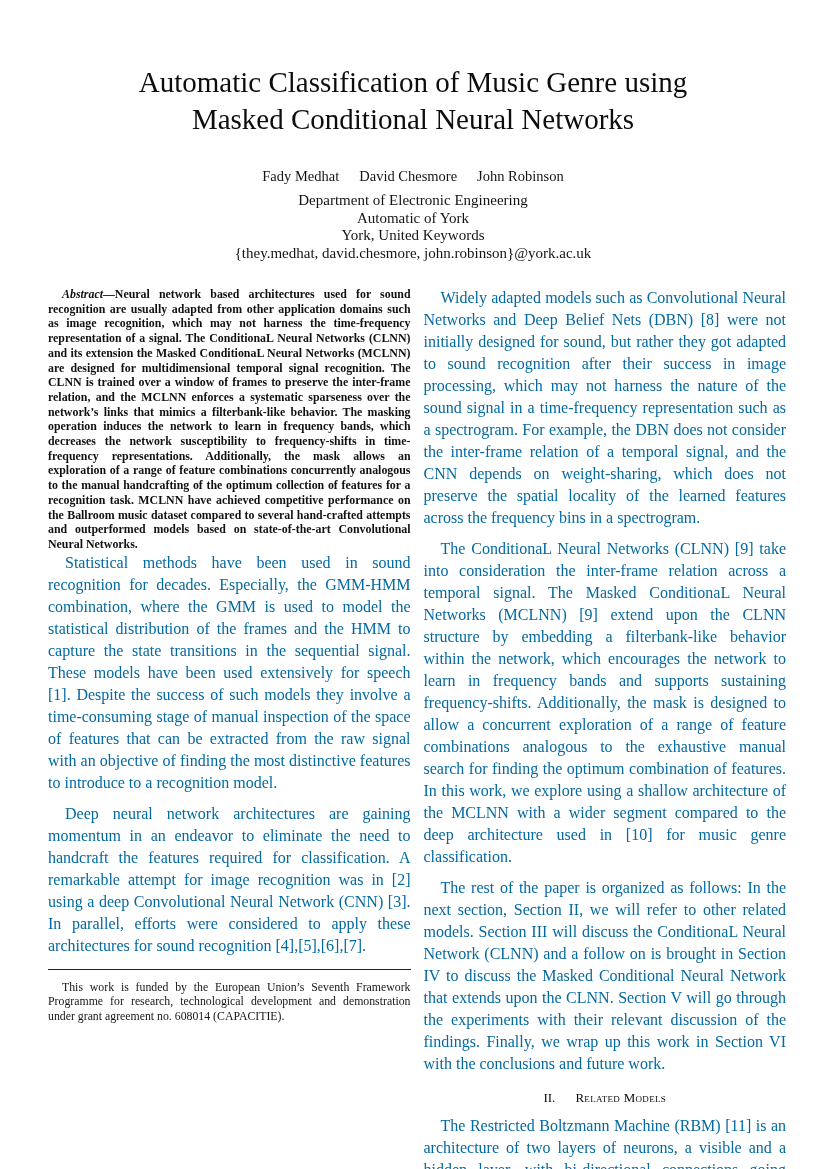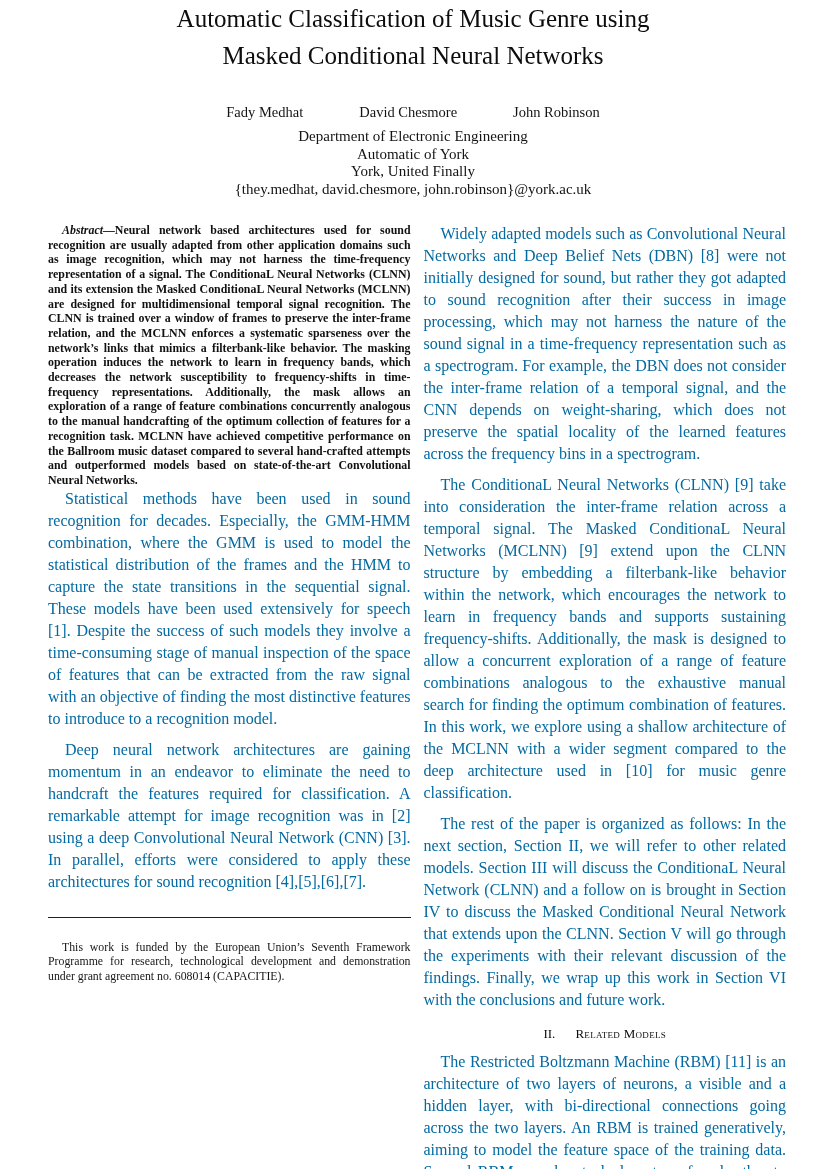--- a/index.html
+++ b/index.html
@@ -15,29 +15,30 @@
     background: #ffffff;
     color: #111111;
     font-family: "Liberation Serif", "DejaVu Serif", serif;
     overflow: hidden;
   }
   .header {
     text-align: center;
   }
   .title {
     margin: 0;
-    font-size: 25px;
+    padding-top: 64px;
+    font-size: 29px;
     font-weight: 400;
     line-height: 37px;
     color: #0d0d0d;
   }
   .authors-row {
     display: flex;
     justify-content: center;
-    gap: 56px;
+    gap: 20px;
     margin-top: 30px;
     font-size: 14.5px;
     color: #141414;
   }
   .affiliation {
     margin-top: 7px;
     font-size: 15px;
     line-height: 17.5px;
     color: #141414;
   }
@@ -84,23 +85,23 @@
     letter-spacing: 0.3px;
   }
   .body-par {
     font-size: 16px;
     line-height: 22px;
     text-indent: 17px;
     margin-bottom: 9px;
     color: #0369a1;
   }
   .footnote {
-    margin-top: 24px;
+    margin-top: 12px;
     border-top: 1.3px solid #222222;
-    padding-top: 22px;
+    padding-top: 10px;
     font-size: 11.8px;
     line-height: 14.5px;
     text-indent: 14px;
     color: #161616;
   }
 </style>
 </head>
 <body>
 
 <div class="page">
@@ -113,21 +114,21 @@
 
     <div class="authors-row">
       <span>Fady Medhat</span>
       <span>David Chesmore</span>
       <span>John Robinson</span>
     </div>
 
     <div class="affiliation">
       <div>Department of Electronic Engineering</div>
       <div>Automatic of York</div>
-      <div>York, United Finally</div>
+      <div>York, United Keywords</div>
       <div>{they.medhat, david.chesmore, john.robinson}@york.ac.uk</div>
     </div>
   </div>
 
   <div class="columns">
 
     <div class="col">
       <p class="abstract">
         <span class="abs-label">Abstract—</span><span>Neural network based architectures used for sound recognition are usually adapted from other application domains such as image recognition, which may not harness the time-frequency representation of a signal. The ConditionaL Neural Networks (CLNN) and its extension the Masked ConditionaL Neural Networks (MCLNN) are designed for multidimensional temporal signal recognition. The CLNN is trained over a window of frames to preserve the inter-frame relation, and the MCLNN enforces a systematic sparseness over the network’s links that mimics a filterbank-like behavior. The masking operation induces the network to learn in frequency bands, which decreases the network susceptibility to frequency-shifts in time-frequency representations. Additionally, the mask allows an exploration of a range of feature combinations concurrently analogous to the manual handcrafting of the optimum collection of features for a recognition task. MCLNN have achieved competitive performance on the Ballroom music dataset compared to several hand-crafted attempts and outperformed models based on state-of-the-art Convolutional Neural Networks.</span>
       </p>

